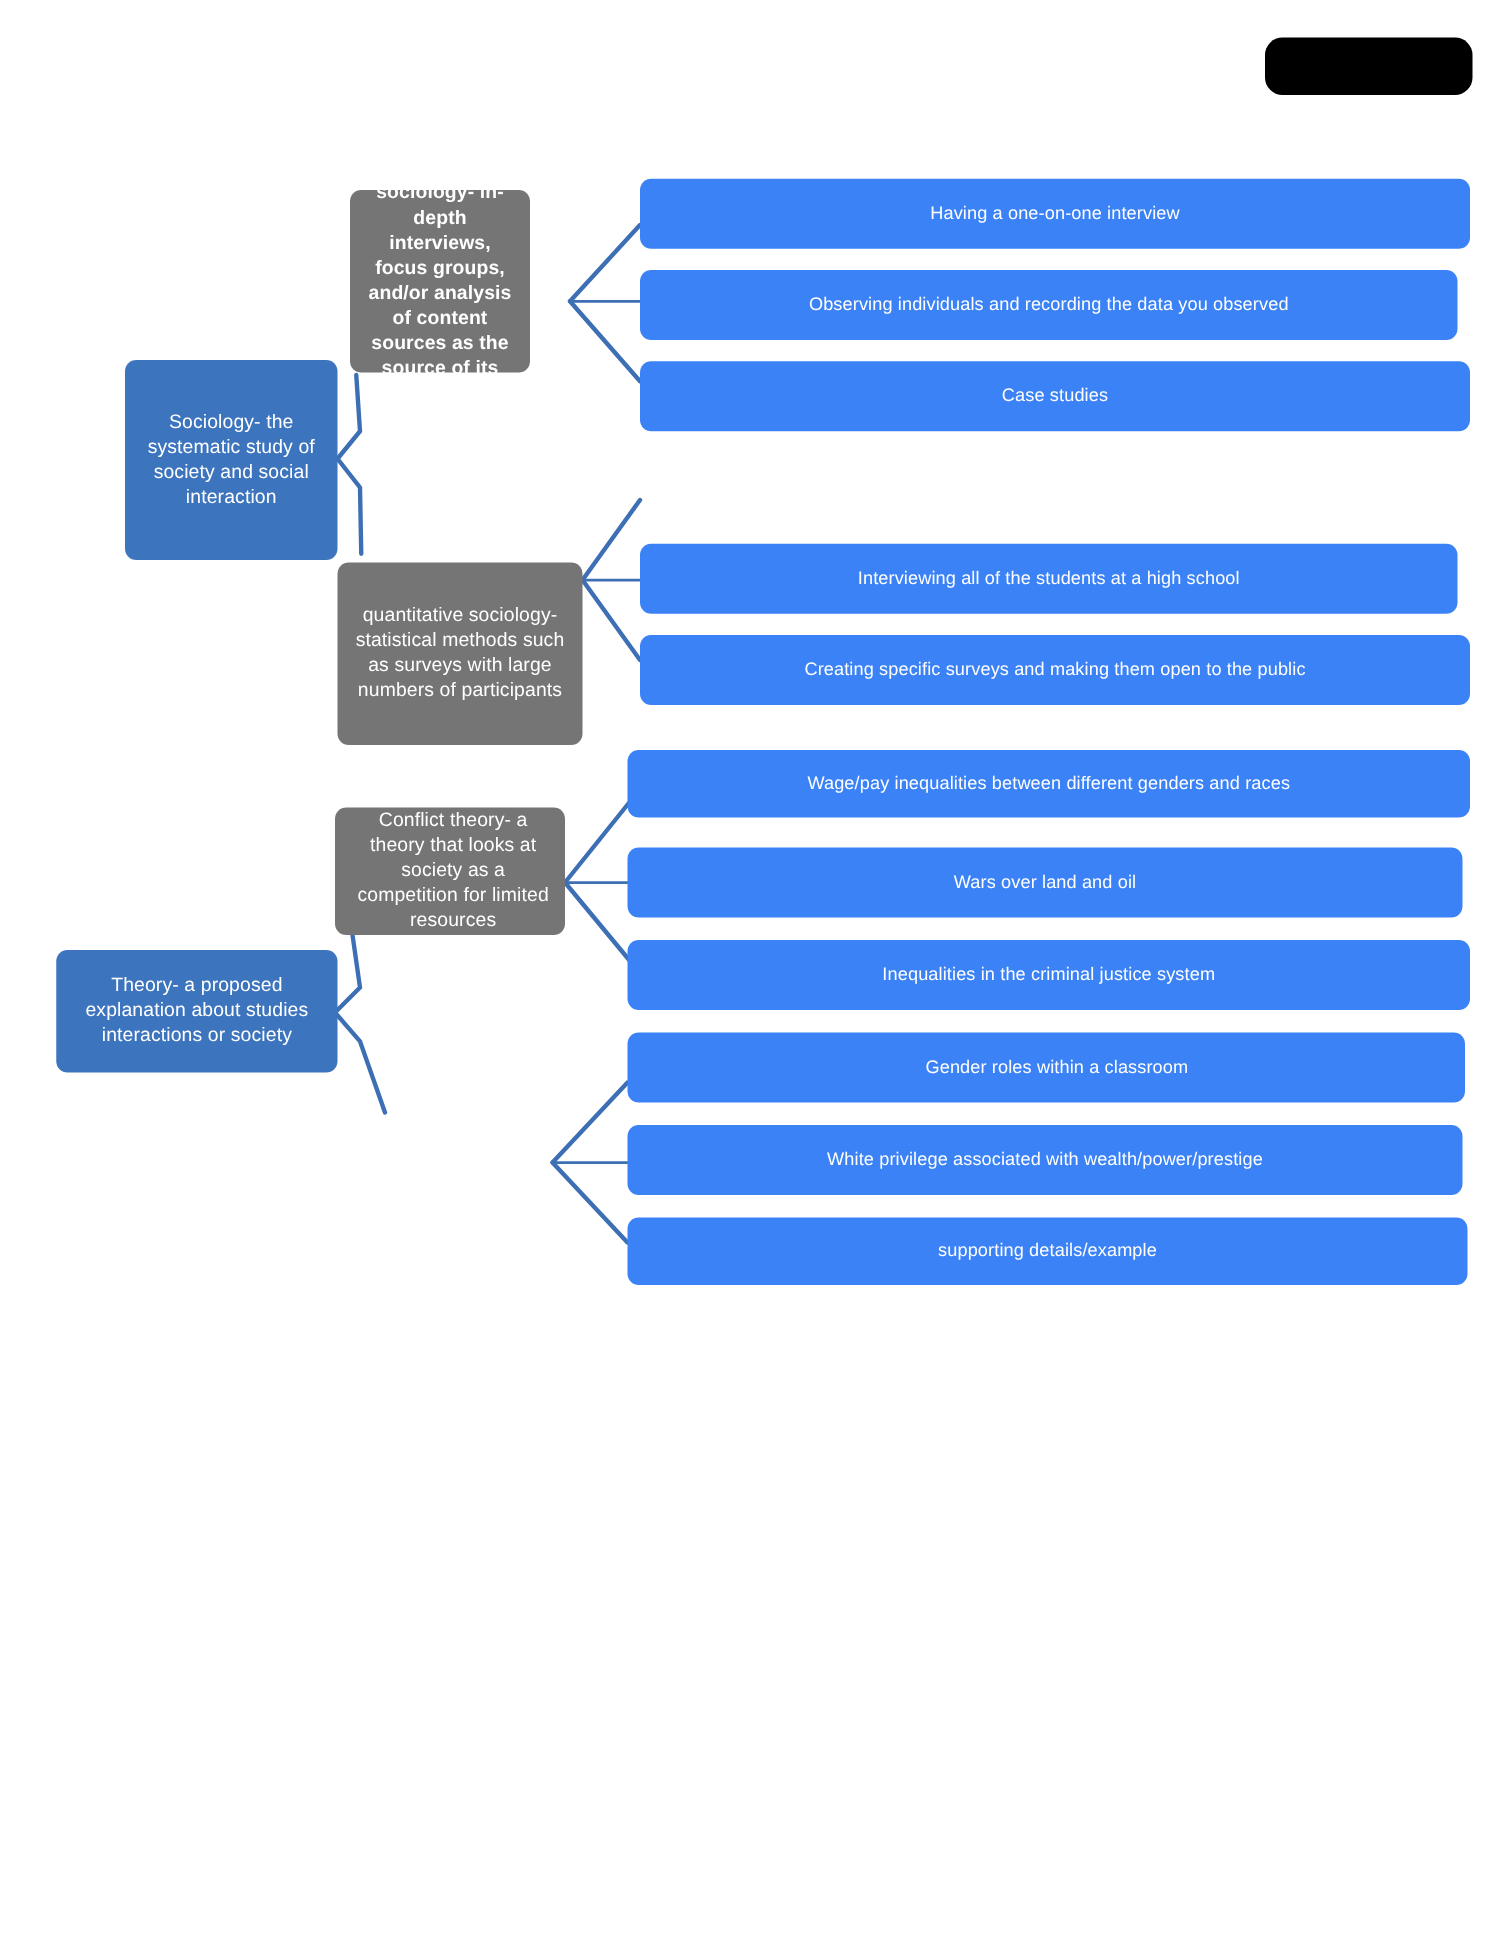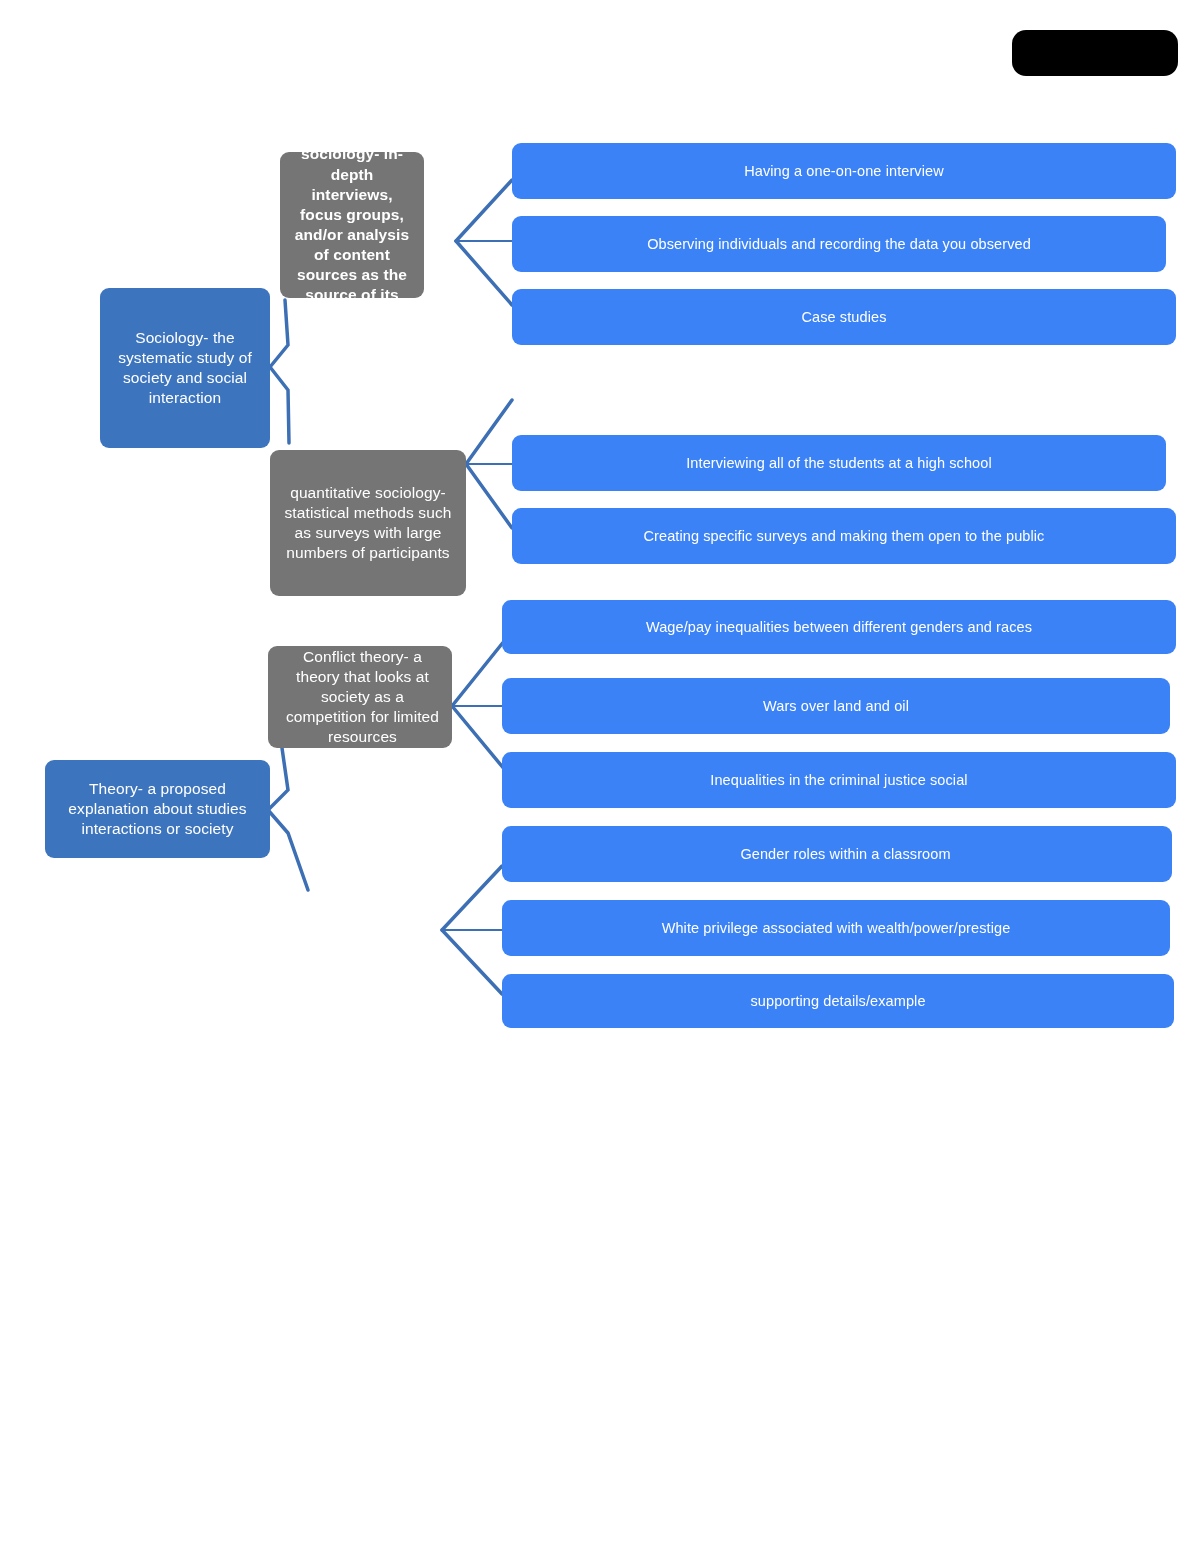--- a/index.html
+++ b/index.html
@@ -114,21 +114,21 @@
 
   <div class="node node-root" style="left:45px; top:760px; width:225px; height:98px;">Theory- a proposed explanation about studies interactions or society</div>
 
   <div class="node node-branch" style="left:268px; top:646px; width:184px; height:102px;padding-left:15px;">Conflict theory- a theory that looks at society as a competition for limited resources</div>
 
 
   <div class="node node-leaf" style="left:502px; top:600px; width:674px; height:54px;">Wage/pay inequalities between different genders and races</div>
 
   <div class="node node-leaf" style="left:502px; top:678px; width:668px; height:56px;">Wars over land and oil</div>
 
-  <div class="node node-leaf" style="left:502px; top:752px; width:674px; height:56px;">Inequalities in the criminal justice social</div>
+  <div class="node node-leaf" style="left:502px; top:752px; width:674px; height:56px;">Inequalities in the criminal justice system</div>
 
   <div class="node node-leaf" style="left:502px; top:826px; width:670px; height:56px;padding-left:27px;">Gender roles within a classroom</div>
 
   <div class="node node-leaf" style="left:502px; top:900px; width:668px; height:56px;">White privilege associated with wealth/power/prestige</div>
 
   <div class="node node-leaf" style="left:502px; top:974px; width:672px; height:54px;">supporting details/example</div>
 
 </div>
 
 </body></html>

